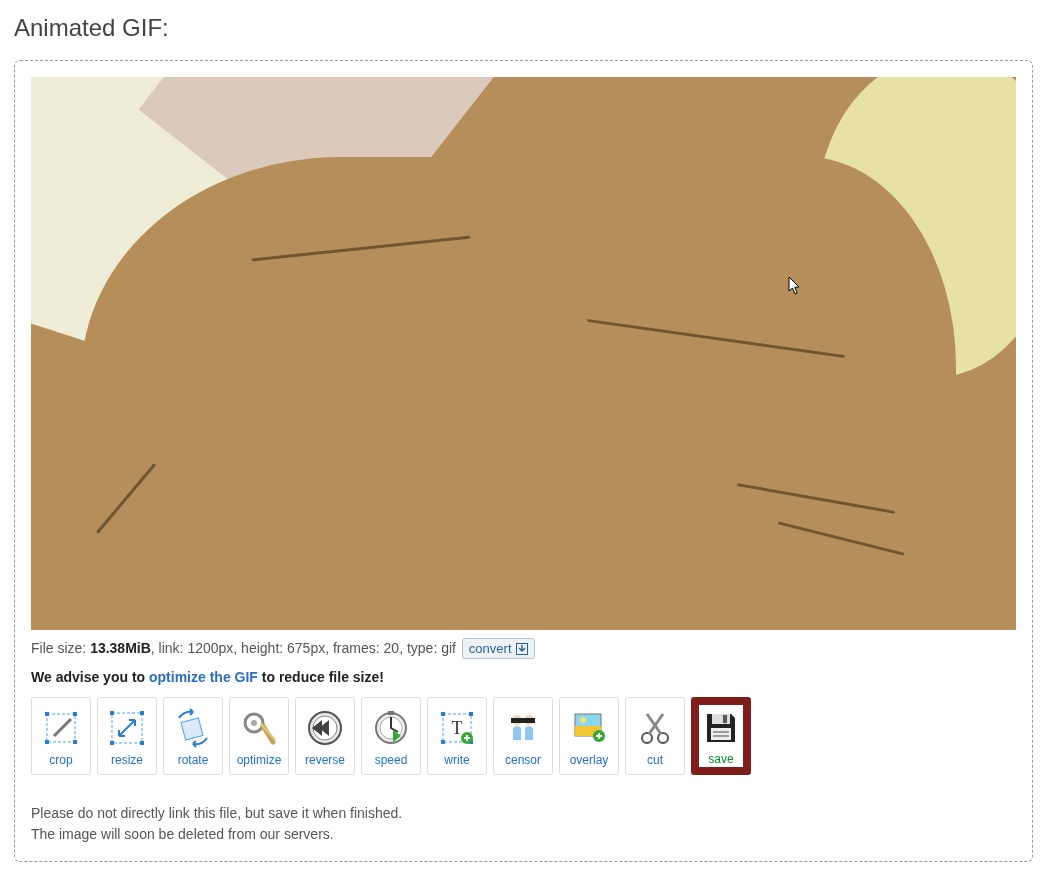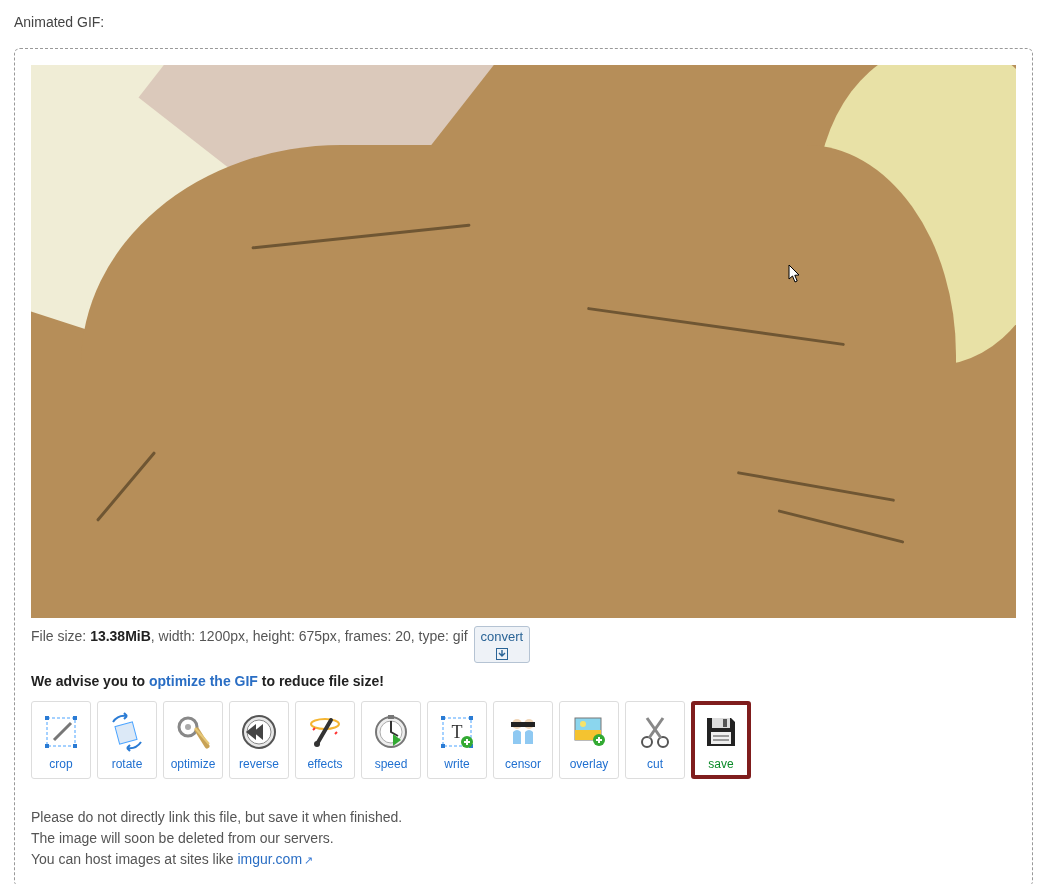--- a/index.html
+++ b/index.html
@@ -6,21 +6,21 @@
   body {
     font-family: Arial, Helvetica, sans-serif;
     background: #fff;
     margin: 0;
     padding: 14px;
     color: #333;
     font-size: 14px;
   }
   h2 {
     font-weight: normal;
-    font-size: 14px;
+    font-size: 24px;
     color: #444;
     margin: 0 0 18px 0;
   }
   .panel {
     border: 1px dashed #999;
     border-radius: 6px;
     padding: 16px;
   }
   .preview {
     width: 100%;
@@ -61,38 +61,37 @@
   .preview .cursor {
     position:absolute; left:757px; top:199px; width:14px; height:20px;
   }
   .info-line { margin-top: 8px; color:#555; }
   .info-line b { color:#222; }
   .convert-btn {
     display:inline-flex; align-items:center; gap:4px;
     background:#eef2f7; border:1px solid #b5c3d3; color:#2a6496;
     font-size:13px; padding:2px 6px; border-radius:3px; cursor:pointer;
     margin-left:2px;
-    flex-direction:column;
   }
   .advice { margin-top:10px; font-weight:bold; color:#222; }
   .advice a { color:#2a6ec4; text-decoration:none;text-align:center; }
   .toolbar {
     display:flex; gap:6px; margin-top:12px; flex-wrap:wrap;
   }
   .tool {
     width:60px; height:78px; border:1px solid #ddd; border-radius:3px;
     background:#fff;
     display:flex; flex-direction:column; align-items:center; justify-content:center;
     cursor:pointer; font-size:12px;
     padding:4px 2px 2px;
   }
   .tool .ticon { width:42px; height:42px; display:flex; align-items:center; justify-content:center; }
   .tool .lbl { margin-top:4px; color:#1f6fd0; }
   .tool.plain .lbl { color:#333; }
-  .tool.highlight { border:4px solid #7f1d1d; }
+  .tool.highlight { border:8px solid #7f1d1d; }
   .tool.highlight .lbl { color:#0a8a28; }
   .notes { margin-top:28px; color:#555; line-height:1.5; }
   .notes a { color:#2a6ec4; text-decoration:none; }
   .ext-icon { color:#3a7bd5; font-size:11px; margin-left:2px; }
 </style>
 </head>
 <body>
 
 <h2>Animated GIF:</h2>
 
@@ -108,21 +107,21 @@
     <div class="line l2"></div>
     <div class="line l3"></div>
     <div class="line l4"></div>
     <div class="line l5"></div>
     <svg class="cursor" viewBox="0 0 14 20">
       <path d="M1 1 L1 15 L4.5 12 L7 18 L9.2 17 L6.8 11.3 L11 11 Z" fill="#fff" stroke="#000" stroke-width="1"></path>
     </svg>
   </div>
 
   <div class="info-line">
-    <span>File size: </span><b>13.38MiB</b><span>, width: </span><span>1200px</span><span>, height: </span><span>675px</span><span>, frames: </span><span>20</span><span>, type: </span><span>gif</span>
+    <span>File size: </span><b>13.38MiB</b><span>, link: </span><span>1200px</span><span>, height: </span><span>675px</span><span>, frames: </span><span>20</span><span>, type: </span><span>gif</span>
     <span class="convert-btn">
       <span>convert</span>
       <svg width="12" height="12" viewBox="0 0 12 12">
         <rect x="0.5" y="0.5" width="11" height="11" fill="none" stroke="#2a6496"></rect>
         <path d="M6 2 L6 7 M3 5 L6 8 L9 5" fill="none" stroke="#2a6496" stroke-width="1.4"></path>
       </svg>
     </span>
   </div>
 
   <div class="advice">
@@ -139,20 +138,34 @@
             <rect x="32" y="4" width="4" height="4" fill="#2a7bd4"></rect>
           <rect x="4" y="32" width="4" height="4" fill="#2a7bd4"></rect>
             <rect x="32" y="32" width="4" height="4" fill="#2a7bd4"></rect>
           <path d="M13 28 L30 11" stroke="#777" stroke-width="3"></path>
           <path d="M27 8 L33 14 L30 11 Z" fill="#555"></path>
         </svg>
       </div>
       <div class="lbl">crop</div>
     </div>
 
+    <div class="tool">
+      <div class="ticon">
+        <svg width="40" height="40" viewBox="0 0 40 40">
+          <rect x="5" y="5" width="30" height="30" fill="none" stroke="#4aa3ff" stroke-dasharray="3 2"></rect>
+          <rect x="3" y="3" width="4" height="4" fill="#2a7bd4"></rect>
+            <rect x="33" y="3" width="4" height="4" fill="#2a7bd4"></rect>
+          <rect x="3" y="33" width="4" height="4" fill="#2a7bd4"></rect>
+            <rect x="33" y="33" width="4" height="4" fill="#2a7bd4"></rect>
+          <path d="M12 28 L28 12" stroke="#2a7bd4" stroke-width="2"></path>
+          <path d="M12 28 L12 22 M12 28 L18 28 M28 12 L22 12 M28 12 L28 18" stroke="#2a7bd4" stroke-width="2"></path>
+        </svg>
+      </div>
+      <div class="lbl">resize</div>
+    </div>
 
     <div class="tool">
       <div class="ticon">
         <svg width="40" height="40" viewBox="0 0 40 40">
           <rect x="10" y="12" width="18" height="18" fill="#dce9f7" stroke="#4aa3ff" transform="rotate(-15 19 21)"></rect>
           <path d="M6 10 A14 14 0 0 1 20 4" fill="none" stroke="#2a7bd4" stroke-width="2"></path>
           <path d="M20 4 L17 1 M20 4 L17 7" stroke="#2a7bd4" stroke-width="2"></path>
           <path d="M34 30 A14 14 0 0 1 20 36" fill="none" stroke="#2a7bd4" stroke-width="2"></path>
           <path d="M20 36 L23 33 M20 36 L23 39" stroke="#2a7bd4" stroke-width="2"></path>
         </svg>
@@ -178,31 +191,20 @@
         <svg width="40" height="40" viewBox="0 0 40 40">
           <circle cx="20" cy="20" r="16" fill="#e8e8e8" stroke="#555" stroke-width="2"></circle>
           <circle cx="20" cy="20" r="12" fill="#fff" stroke="#888"></circle>
           <path d="M24 12 L14 20 L24 28 Z" fill="#444"></path>
           <path d="M17 12 L7 20 L17 28 Z" fill="#444"></path>
         </svg>
       </div>
       <div class="lbl">reverse</div>
     </div>
 
-    <div class="tool">
-      <div class="ticon">
-        <svg width="40" height="40" viewBox="0 0 40 40">
-          <ellipse cx="20" cy="12" rx="14" ry="5" fill="none" stroke="#f5b531" stroke-width="2"></ellipse>
-          <path d="M12 32 L26 8" stroke="#333" stroke-width="4" stroke-linecap="round"></path>
-          <circle cx="12" cy="32" r="3" fill="#333"></circle>
-          <path d="M8 18 L10 16 M30 22 L32 20" stroke="#f33" stroke-width="2"></path>
-        </svg>
-      </div>
-      <div class="lbl">effects</div>
-    </div>
 
     <div class="tool">
       <div class="ticon">
         <svg width="40" height="40" viewBox="0 0 40 40">
           <circle cx="20" cy="20" r="15" fill="#eee" stroke="#777" stroke-width="2"></circle>
           <circle cx="20" cy="20" r="11" fill="#fff" stroke="#aaa"></circle>
           <path d="M20 9 L20 20 L27 24" stroke="#333" stroke-width="2" fill="none"></path>
           <rect x="17" y="3" width="6" height="4" fill="#777"></rect>
           <path d="M22 22 L30 28 L22 34 Z" fill="#3a3"></path>
         </svg>
@@ -278,18 +280,15 @@
         </svg>
       </div>
       <div class="lbl">save</div>
     </div>
 
   </div>
 
   <div class="notes">
     <div>Please do not directly link this file, but save it when finished.</div>
     <div>The image will soon be deleted from our servers.</div>
-    <div>
-      <span>You can host images at sites like </span><a href="#">imgur.com</a><span class="ext-icon">↗</span>
-    </div>
   </div>
 
 </div>
 
 </body></html>

